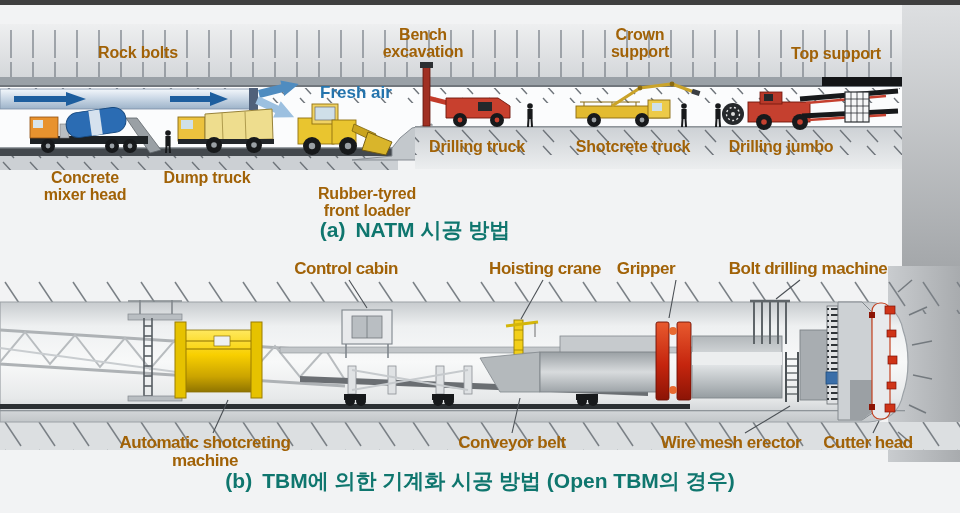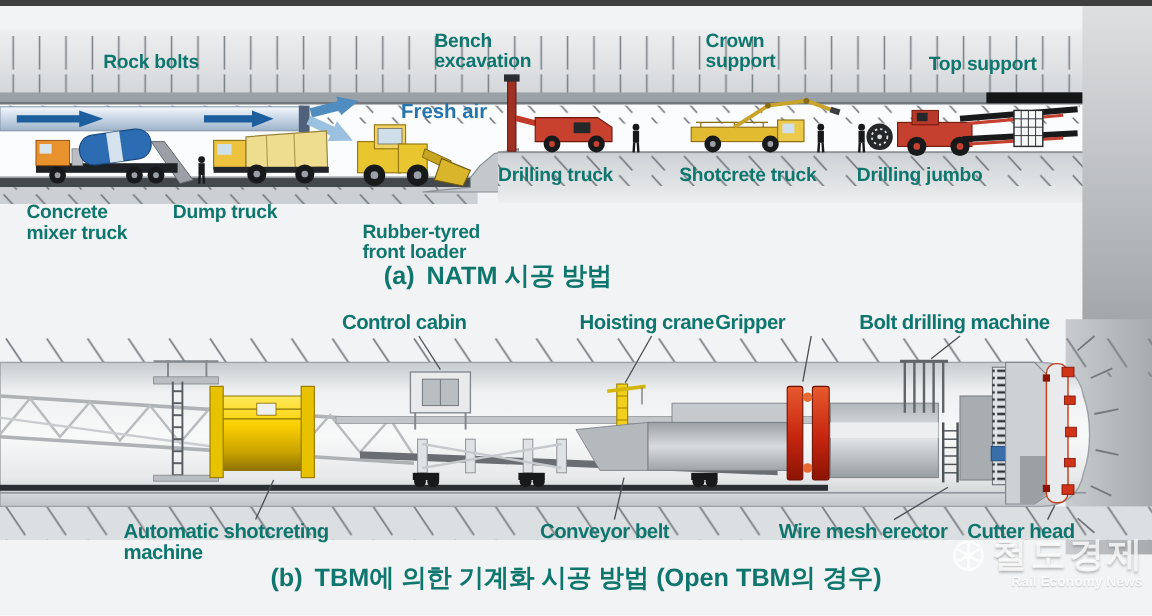--- a/index.html
+++ b/index.html
@@ -3,26 +3,26 @@
 <meta charset="utf-8">
 <style>
   html,body { margin:0; padding:0; background:#ffffff; }
   .stage {
     position:relative; width:960px; height:513px; overflow:hidden;
     background:#f2f3f4;
     font-family:"Liberation Sans", sans-serif;
   }
   svg.art { position:absolute; left:0; top:0; display:block; }
   .lbl {
-    position:absolute; font-weight:bold; color:#0f766e; 
+    position:absolute; font-weight:bold; color:#a16207; text-align:center;
     white-space:pre-line; line-height:1.05; letter-spacing:-0.2px;
   }
   .lblA { font-size:16px; }
   .lblB { font-size:17px; letter-spacing:-0.45px; }
-  .fresh { color:#2474ad; font-size:17px; text-align:right; letter-spacing:0; }
+  .fresh { color:#2474ad; font-size:17px; text-align:center; letter-spacing:0; }
   .caption {
     position:absolute; font-weight:bold; font-size:21px; color:#0f766e;
     text-align:center; white-space:nowrap;
   }
   .caption .idx { margin-right:10px; }
   .watermark { position:absolute; right:5px; top:443px; width:178px; text-align:right; }
   .wm-row { display:flex; align-items:center; justify-content:flex-end; gap:5px; }
   .wm-kr {
     font-size:29px; font-weight:bold; letter-spacing:3px;
     color:rgba(255,255,255,0.80); text-shadow:0 1px 2px rgba(110,110,110,0.45);
@@ -426,21 +426,21 @@
   </svg>
 
   <div class="lbl lblA" style="left:86px;top:45px;width:104px">Rock bolts</div>
   <div class="lbl lblA" style="left:362px;top:27px;width:122px">Bench
 excavation</div>
   <div class="lbl lblA" style="left:588px;top:27px;width:104px">Crown
 support</div>
   <div class="lbl lblA" style="left:774px;top:46px;width:124px">Top support</div>
   <div class="lbl lblA fresh" style="left:306px;top:84px;width:100px">Fresh air</div>
   <div class="lbl lblA" style="left:22px;top:170px;width:126px">Concrete
-mixer truck</div>
+mixer head</div>
   <div class="lbl lblA" style="left:144px;top:170px;width:126px">Dump truck</div>
   <div class="lbl lblA" style="left:302px;top:186px;width:130px">Rubber-tyred
 front loader</div>
   <div class="lbl lblA" style="left:566px;top:139px;width:134px">Shotcrete truck</div>
   <div class="lbl lblA" style="left:415px;top:139px;width:124px">Drilling truck</div>
   <div class="lbl lblA" style="left:714px;top:139px;width:134px">Drilling jumbo</div>
 
   <div class="caption" style="left:0;top:216px;width:830px">
     <span class="idx">(a)</span><span>NATM 시공 방법</span>
   </div>
@@ -451,29 +451,14 @@
   <div class="lbl lblB" style="left:716px;top:260px;width:184px">Bolt drilling machine</div>
   <div class="lbl lblB" style="left:103px;top:434px;width:204px">Automatic shotcreting machine</div>
   <div class="lbl lblB" style="left:450px;top:434px;width:124px">Conveyor belt</div>
   <div class="lbl lblB" style="left:649px;top:434px;width:164px">Wire mesh erector</div>
   <div class="lbl lblB" style="left:806px;top:434px;width:124px">Cutter head</div>
 
   <div class="caption" style="left:0;top:467px;width:960px">
     <span class="idx">(b)</span><span>TBM에 의한 기계화 시공 방법 (Open TBM의 경우)</span>
   </div>
 
-  <div class="watermark">
-    <div class="wm-row">
-      <svg width="30" height="30" viewBox="0 0 32 32">
-        <g stroke="rgba(255,255,255,0.8)" fill="none" stroke-width="2.4">
-          <circle cx="16" cy="16" r="12.5"></circle>
-          <line x1="16" y1="5" x2="16" y2="27"></line>
-          <line x1="6.5" y1="10.5" x2="25.5" y2="21.5"></line>
-          <line x1="6.5" y1="21.5" x2="25.5" y2="10.5"></line>
-        </g>
-        <circle cx="16" cy="16" r="3.4" fill="rgba(255,255,255,0.8)"></circle>
-      </svg>
-      <span class="wm-kr">철도경제</span>
-    </div>
-    <div class="wm-en">Rail Economy News</div>
-  </div>
 
 </div>
 
 </body></html>

